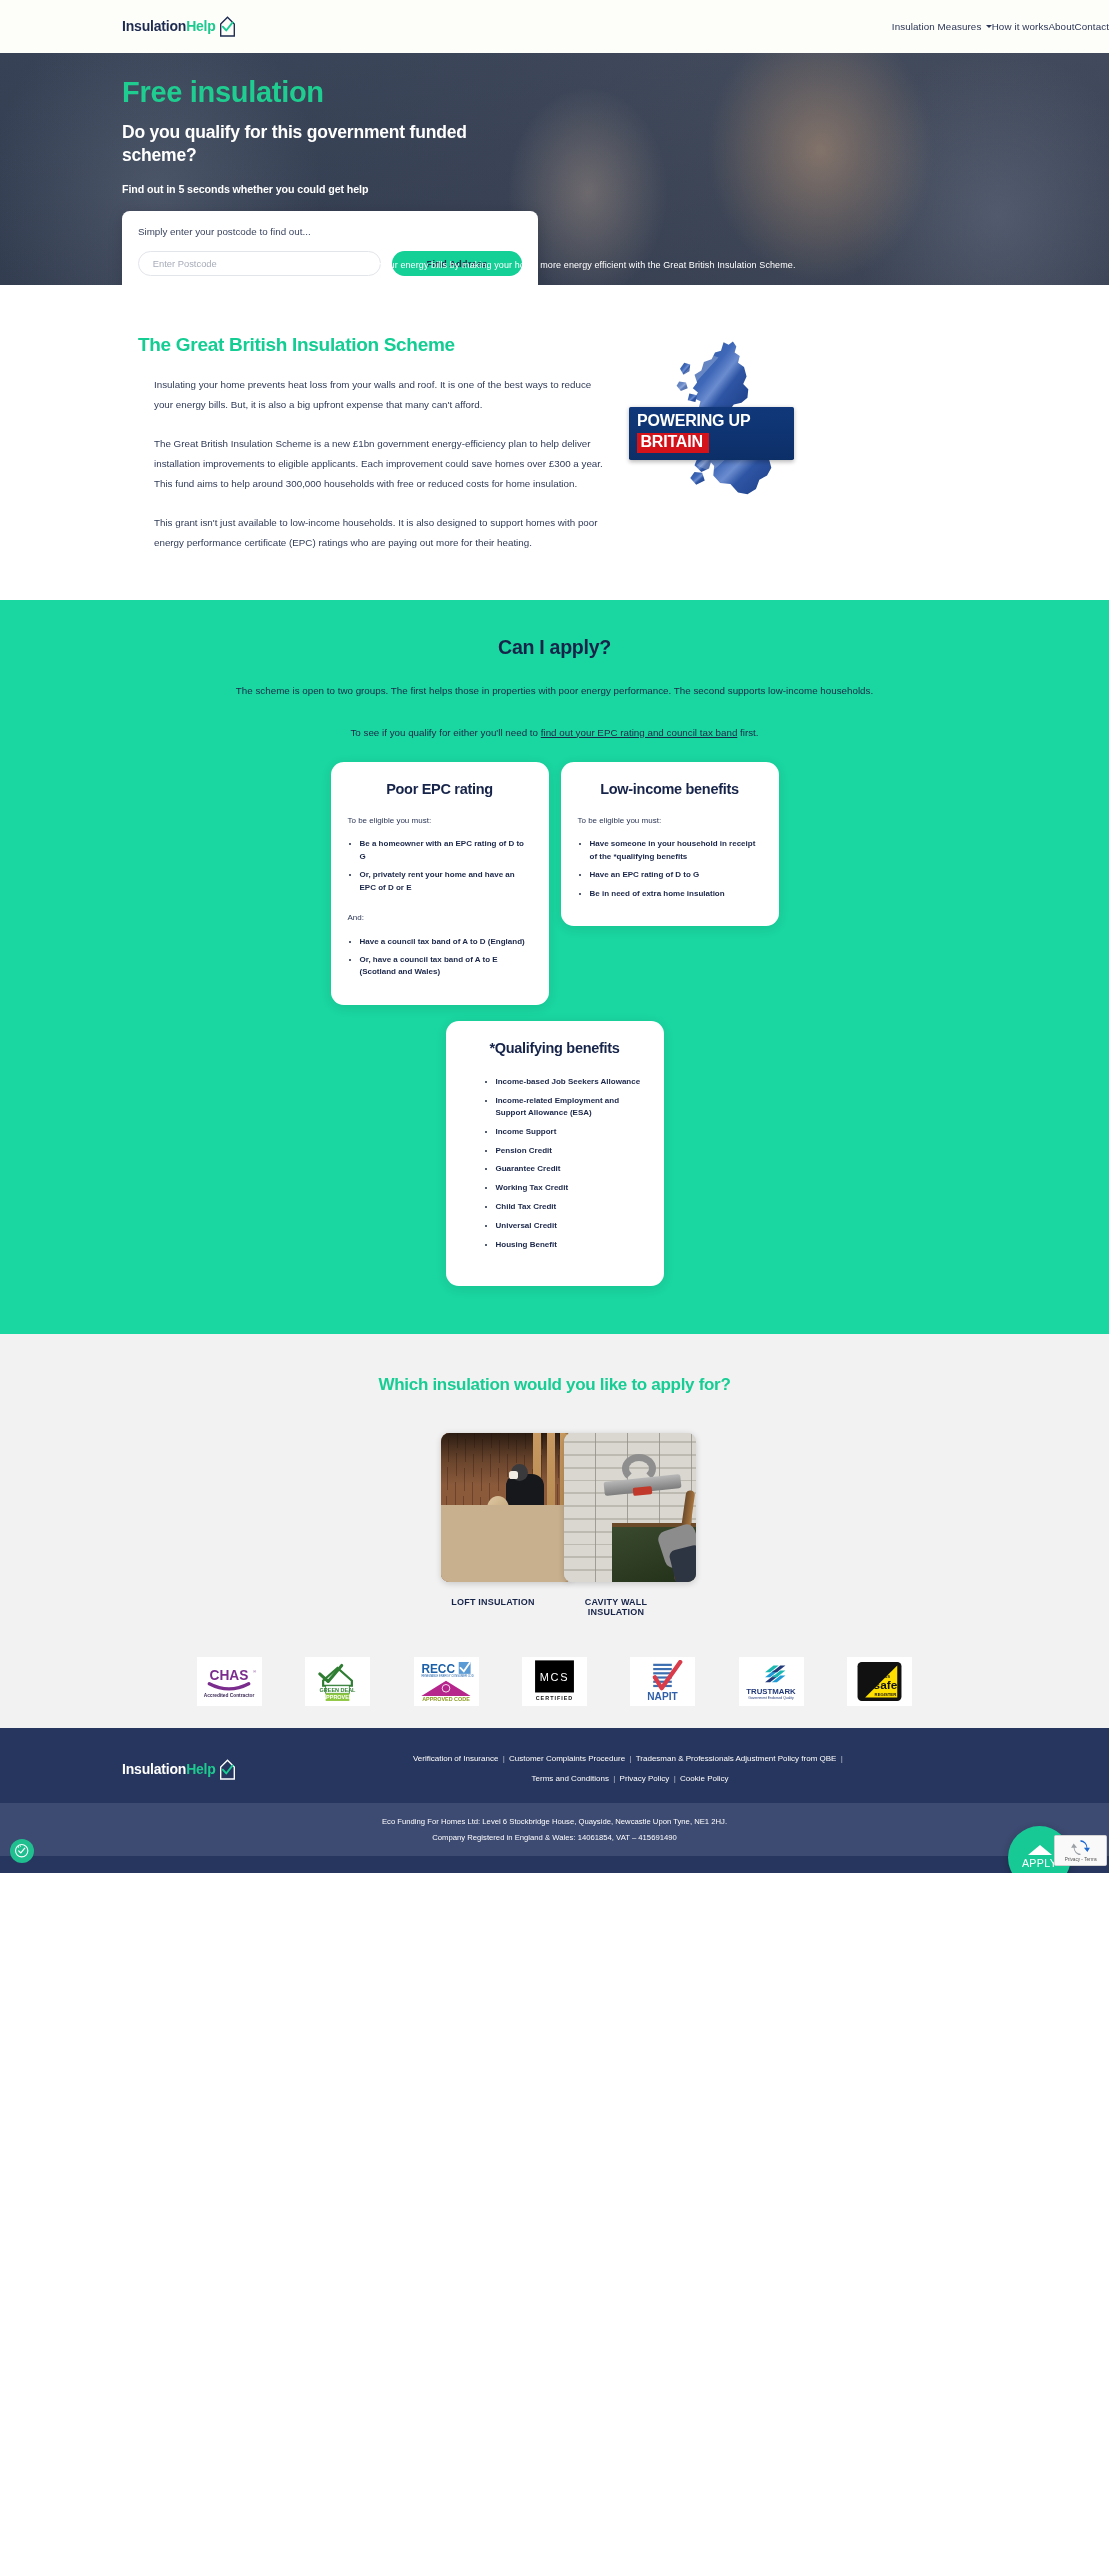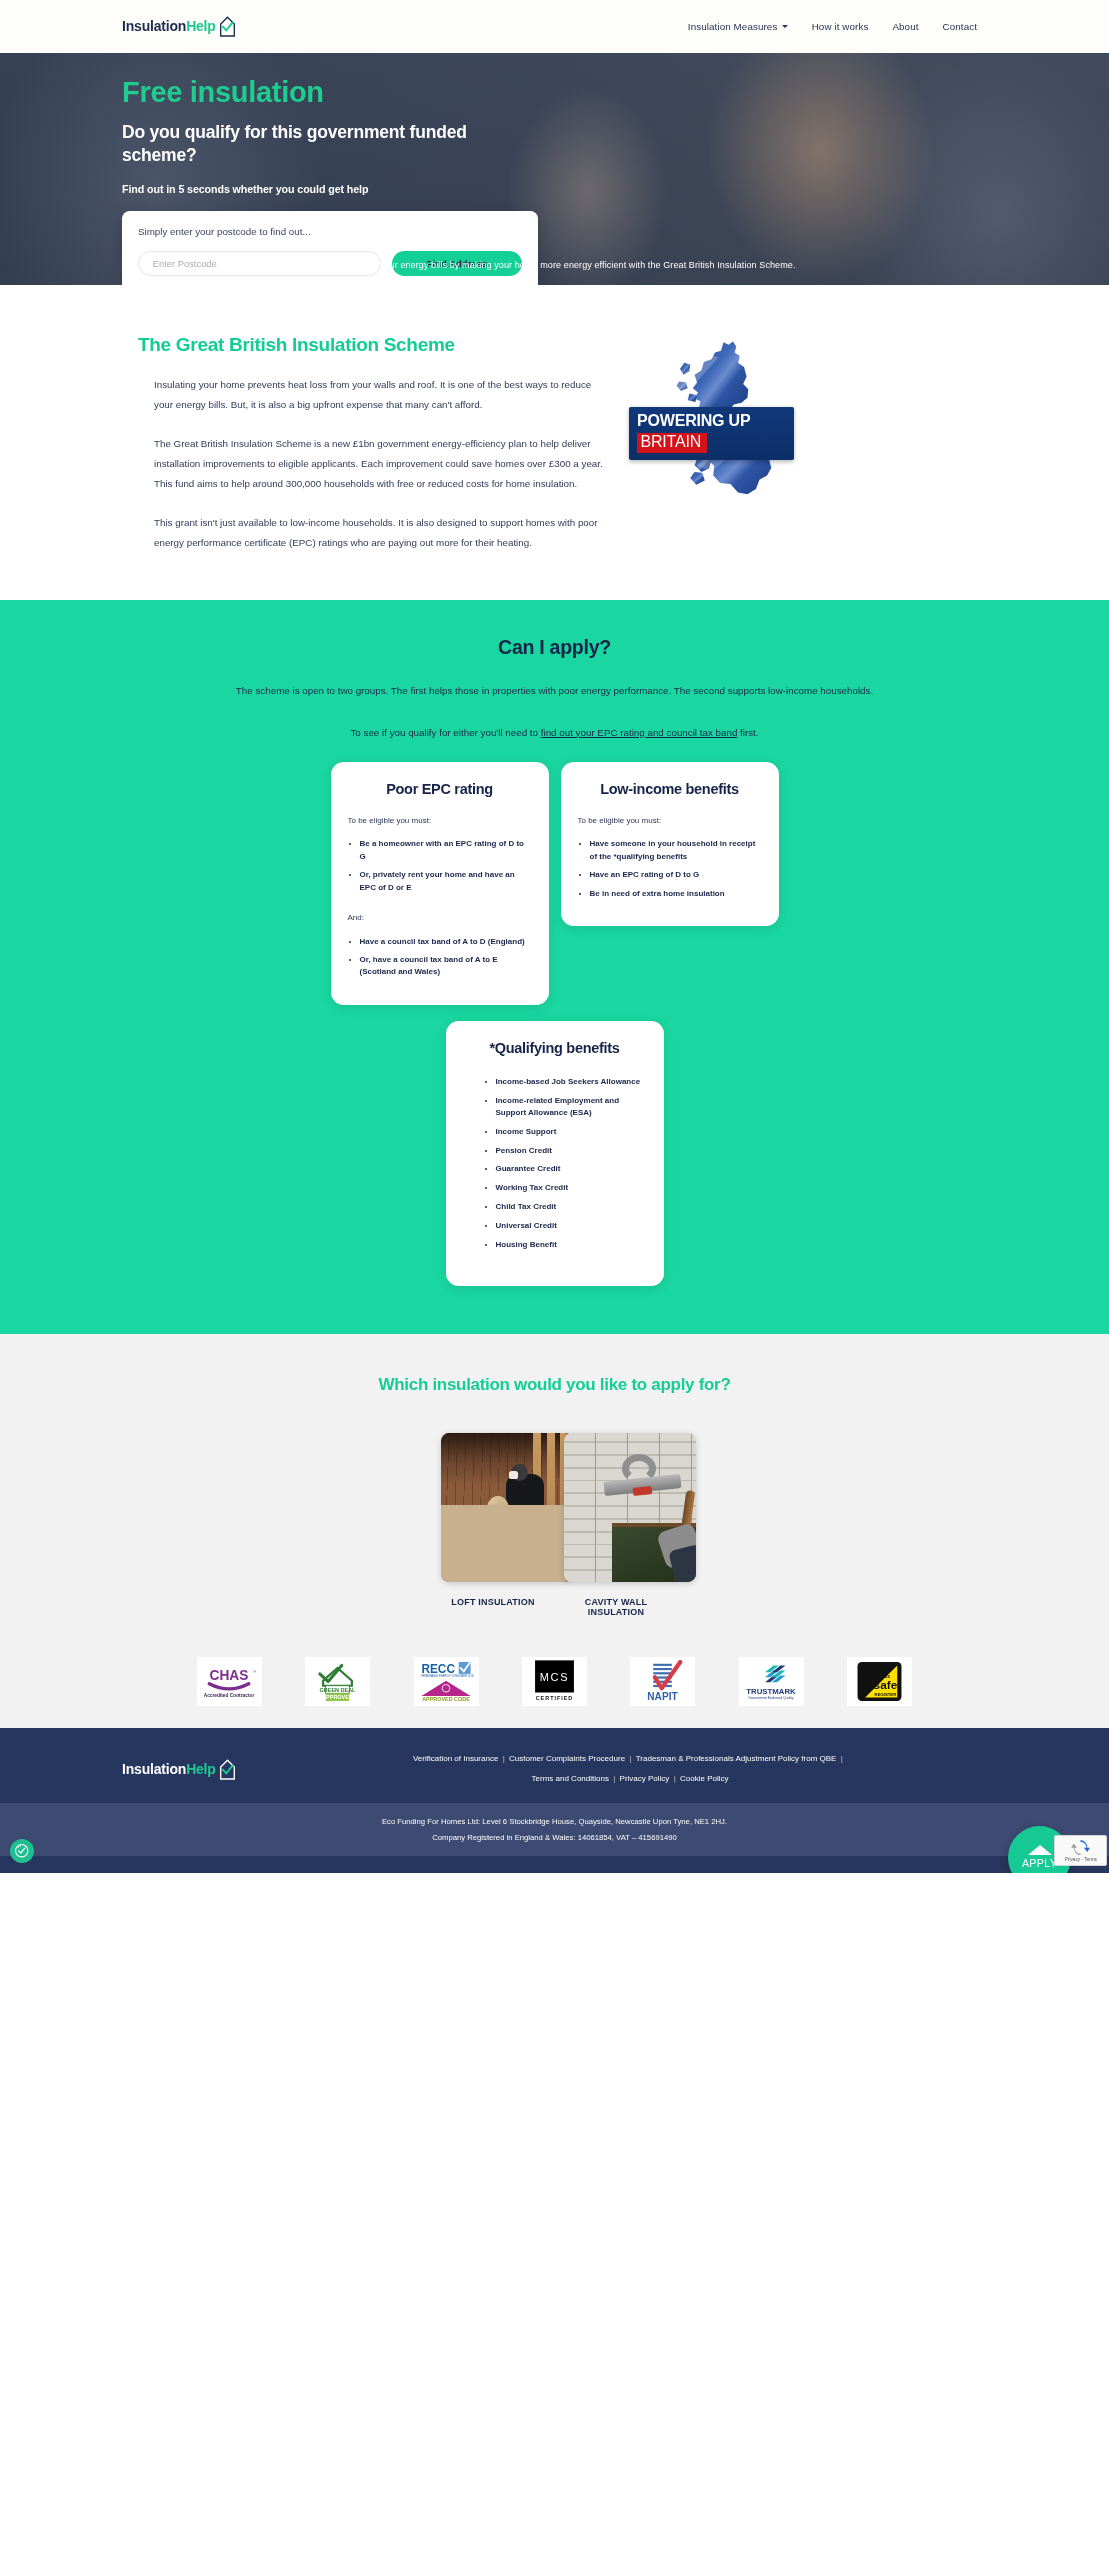--- a/index.html
+++ b/index.html
@@ -19,21 +19,21 @@
     display: flex;
     align-items: center;
     padding: 0 0 0 0;
   }
   .logo-wrap { margin-left: 122px; display: flex; align-items: center; gap: 3.4px; }
   .logo-text { font-size: 14px; font-weight: 700; letter-spacing: -0.2px; }
   .logo-text .lt-dark { color: #1d2b50; }
   .logo-text .lt-green { color: #1ec98f; }
   .logo-mark { width: 17px; height: 21.3px; display: block; }
 
-  .nav { margin-left: auto; margin-right: 132px; display: flex; align-items: center; gap: 24px; }
+  .nav { margin-left: auto; display: flex; align-items: center; }
   .nav-item {
     font-size: 9.8px; color: #2a3554; letter-spacing: 0.1px;
     display: flex; align-items: center; gap: 4.3px; cursor: pointer;
   }
   .caret { display:inline-block; width:0;height:0;border-left:3px solid transparent;border-right:3px solid transparent;border-top:3.4px solid #2a3554; }
 
   
   .hero {
     position: relative;
     height: 232px;
@@ -90,21 +90,21 @@
   .map-box { position: relative; width: 175px; height: 171px; margin-top: 3.4px; margin-left: 15.4px; }
   .uk-svg { position: absolute; left: 0; top: 0; }
   .pub-banner {
     position: absolute; left: -16px; top: 70px; width: 165px;
     background: linear-gradient(180deg,#10387a 0%, #0d2f68 100%);
     border-radius: 1.7px; padding: 6px 7.7px 6.8px 7.7px;
     box-shadow: 0 1.7px 4.3px rgba(0,0,0,.28);
   }
   .pub-line1 { color: #fff; font-size: 16px; font-weight: 700; letter-spacing: -0.2px; line-height: 1; }
   .pub-line2 {
-    display: inline-block; background: #d3121a; color: #fff; font-size: 16px; font-weight: 400;
+    display: inline-block; background: #d3121a; color: #fff; font-size: 16px; font-weight: 700;
     letter-spacing: -0.2px; line-height: 1; padding: 1.7px 6px 2.6px 3.4px; margin-top: 3.4px;
   }
 
   
   .apply { background: #1ad6a0; padding: 36px 0 48px 0; }
   .apply-h { text-align: center; font-size: 19.6px; font-weight: 700; color: #17244a; letter-spacing:-0.3px;}
   .apply-sub { margin: 22px auto 0 auto; width: 862px; text-align: center; font-size: 9.8px; line-height: 2.1; color: #1b2748; }
   .apply-link-row { margin-top: 25.6px; text-align: center; font-size: 9.8px; color: #1b2748; }
   .apply-link-row a { color: #1b2748; text-decoration: underline; }
 

